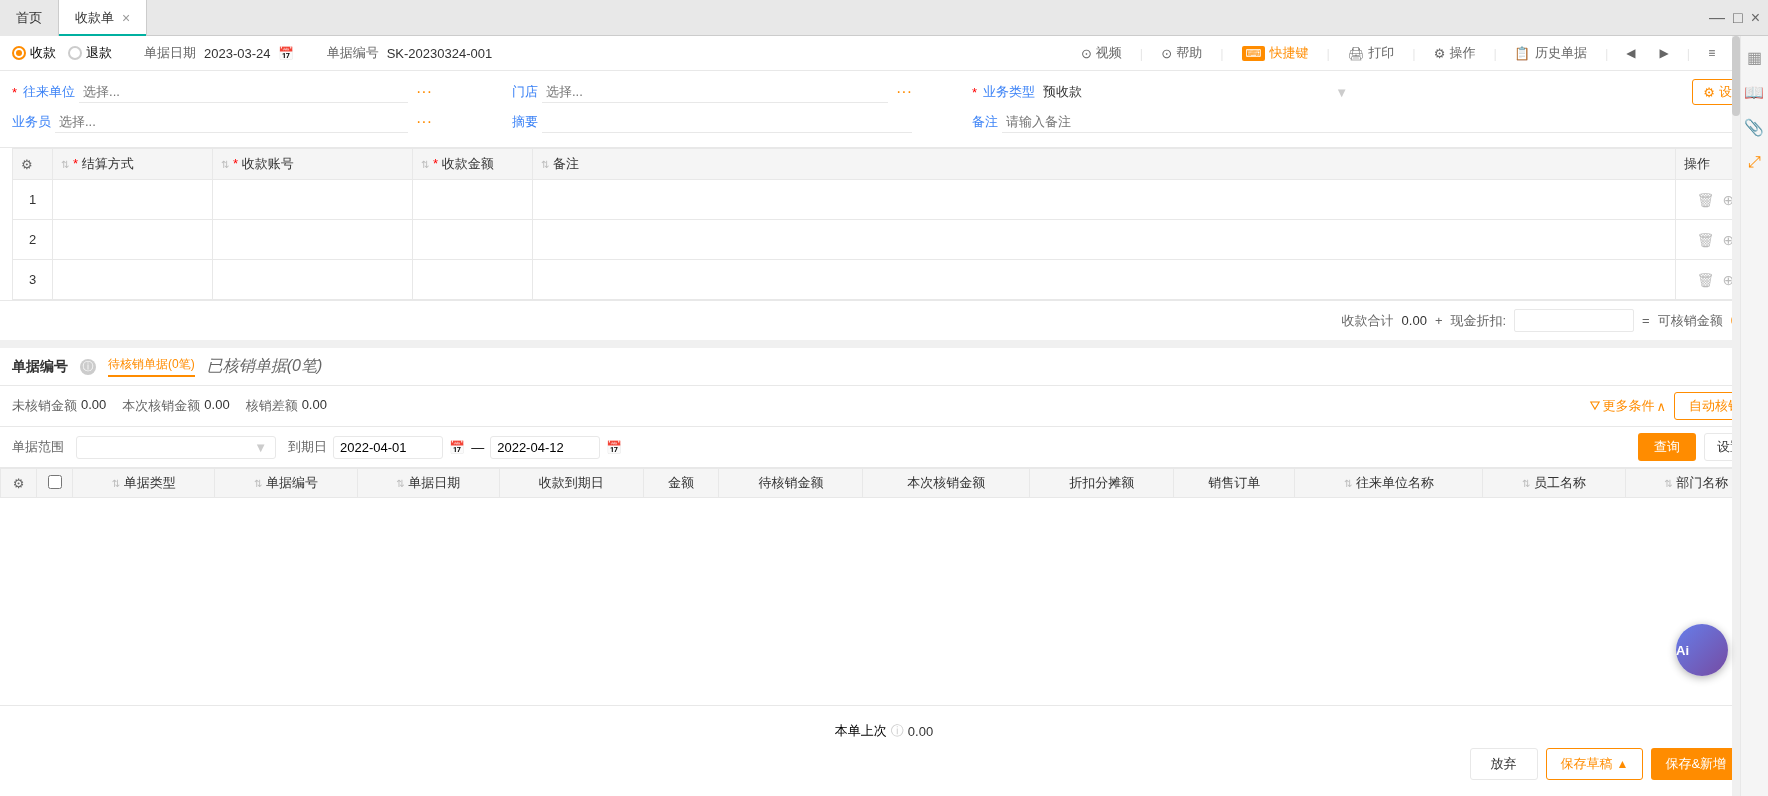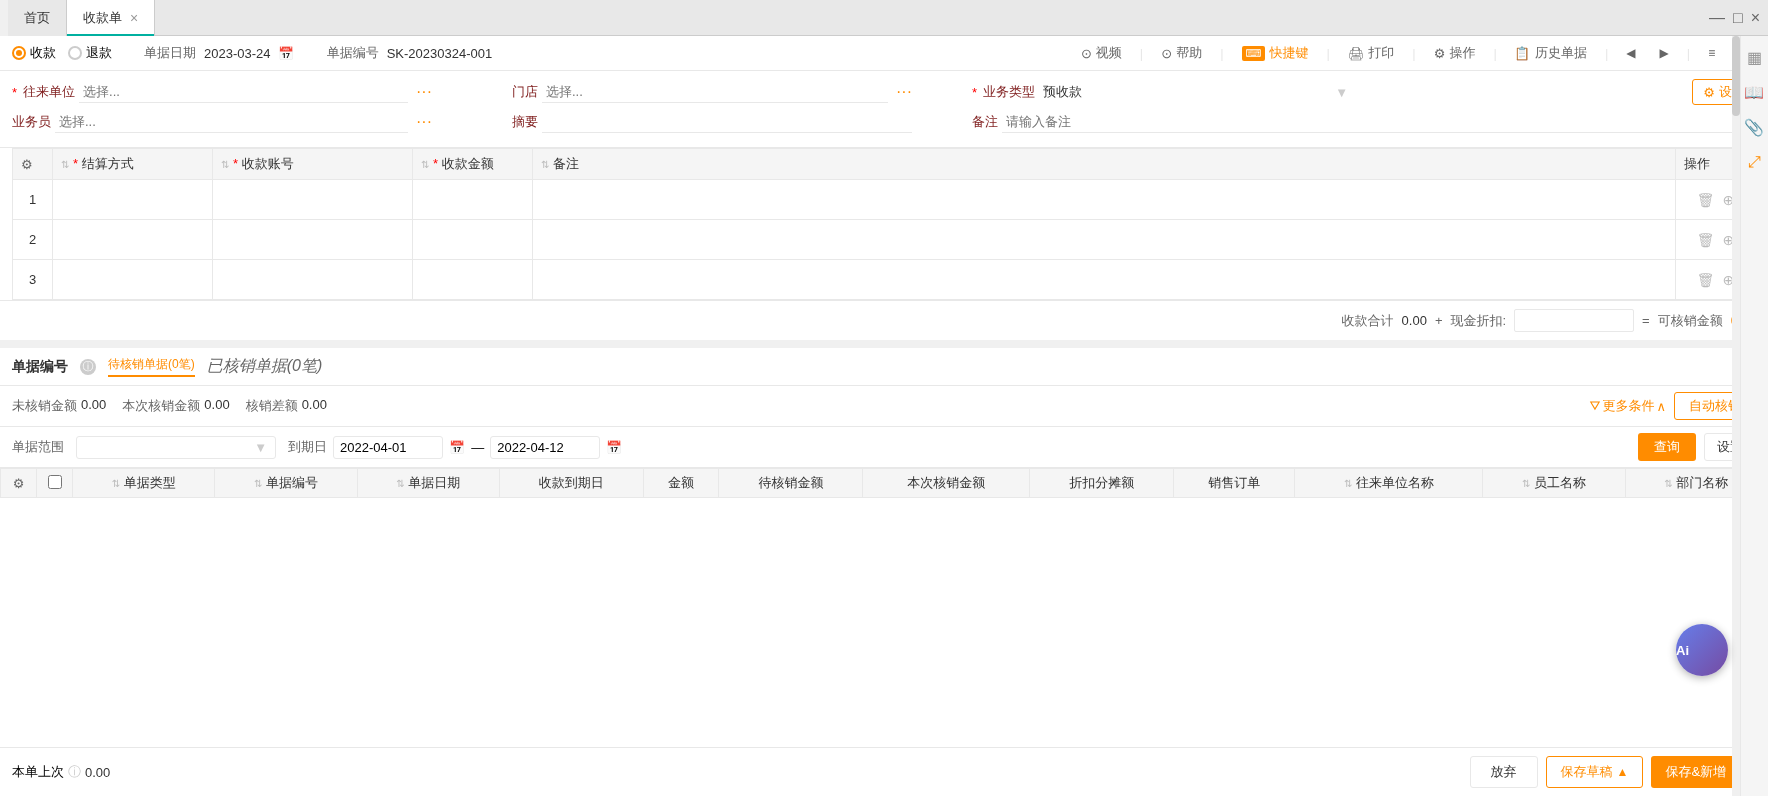--- a/index.html
+++ b/index.html
@@ -4,21 +4,20 @@
   <style>
     * { box-sizing: border-box; margin: 0; padding: 0; font-family: 'Microsoft YaHei', Arial, sans-serif; font-size: 13px; }
     body { background: #f0f0f0; width: 1768px; min-height: 796px; overflow: hidden; }
 
     
     .tab-bar {
       display: flex; align-items: center;
       background: #e8e8e8;
       height: 36px;
       border-bottom: 1px solid #ccc;
-      margin-left: 8px;
     }
     .tab-home {
       background: #e8e8e8;
       padding: 0 16px;
       height: 36px;
       display: flex; align-items: center;
       color: #333;
       cursor: pointer;
       border-right: 1px solid #ccc;
     }
@@ -82,21 +81,21 @@
     .toolbar-btn.active { color: #ff8c00; }
 
     
     .form-area {
       padding: 8px 12px;
       border-bottom: 1px solid #e8e8e8;
       background: #fff;
     }
     .form-row { display: flex; align-items: center; gap: 0; margin-bottom: 6px; }
     .form-field { display: flex; align-items: center; flex: 1; gap: 4px; }
-    .form-field-label { color: #7f1d1d; white-space: nowrap; min-width: fit-content; }
+    .form-field-label { color: #3b82f6; white-space: nowrap; min-width: fit-content; }
     .required { color: #f00; margin-right: 2px; }
     .form-input {
       flex: 1; border: none; border-bottom: 1px solid #e8e8e8;
       padding: 3px 4px; color: #999; outline: none; background: transparent;
     }
     .form-more { color: #ff8c00; cursor: pointer; margin-left: 4px; font-size: 16px; }
     .form-dropdown { display: flex; align-items: center; flex: 1; position: relative; }
     .dropdown-arrow { color: #ccc; position: absolute; right: 4px; }
     .setting-btn {
       background: #fff; border: 1px solid #ff8c00; color: #ff8c00;
@@ -199,23 +198,23 @@
     
     .recon-table { width: 100%; border-collapse: collapse; }
     .recon-table th {
       background: #f5f5f5; border: 1px solid #e8e8e8;
       padding: 5px 8px; font-weight: normal; color: #333; white-space: nowrap;
     }
     .checkbox { width: 14px; height: 14px; cursor: pointer; }
 
     
     .bottom-bar {
-      display: flex; align-items: center; padding: 8px 12px;
+      display: flex; align-items: center; padding: 16px 12px;
       border-top: 1px solid #e8e8e8; background: #fff;
-      gap: 8px; flex-shrink: 0;
+      gap: 8px; flex-shrink: 0; flex-direction: column;
     }
     .bottom-info { display: flex; align-items: center; gap: 4px; }
     .bottom-info-icon { color: #ccc; }
     .bottom-value { color: #333; }
     .bottom-right { margin-left: auto; display: flex; gap: 8px; }
     .btn-abandon { background: #fff; border: 1px solid #e8e8e8; color: #333; padding: 6px 20px; border-radius: 3px; cursor: pointer; }
     .btn-save-draft {
       background: #fff; border: 1px solid #ff8c00; color: #ff8c00;
       padding: 6px 14px; border-radius: 3px; cursor: pointer;
       display: flex; align-items: center; gap: 4px;

